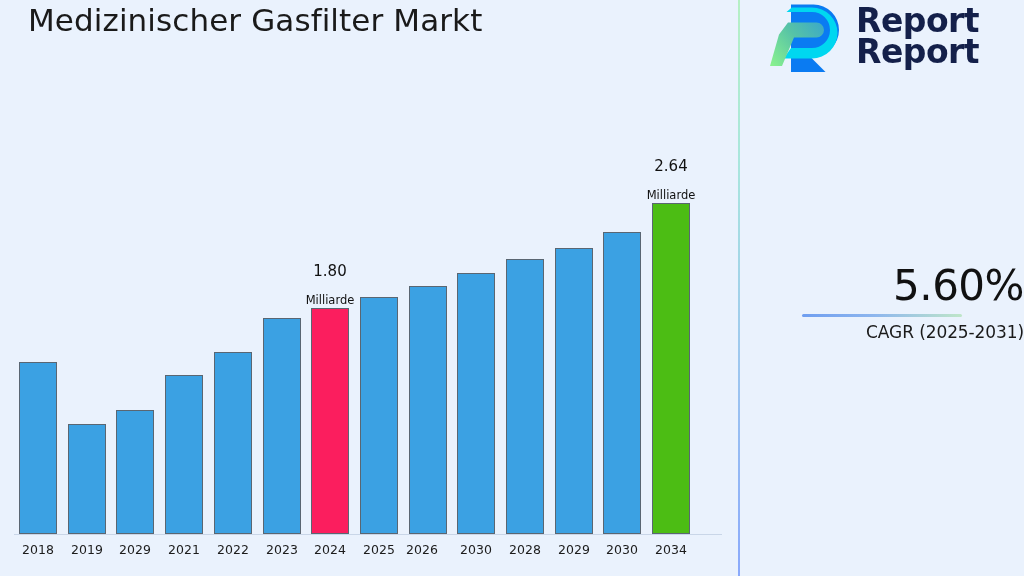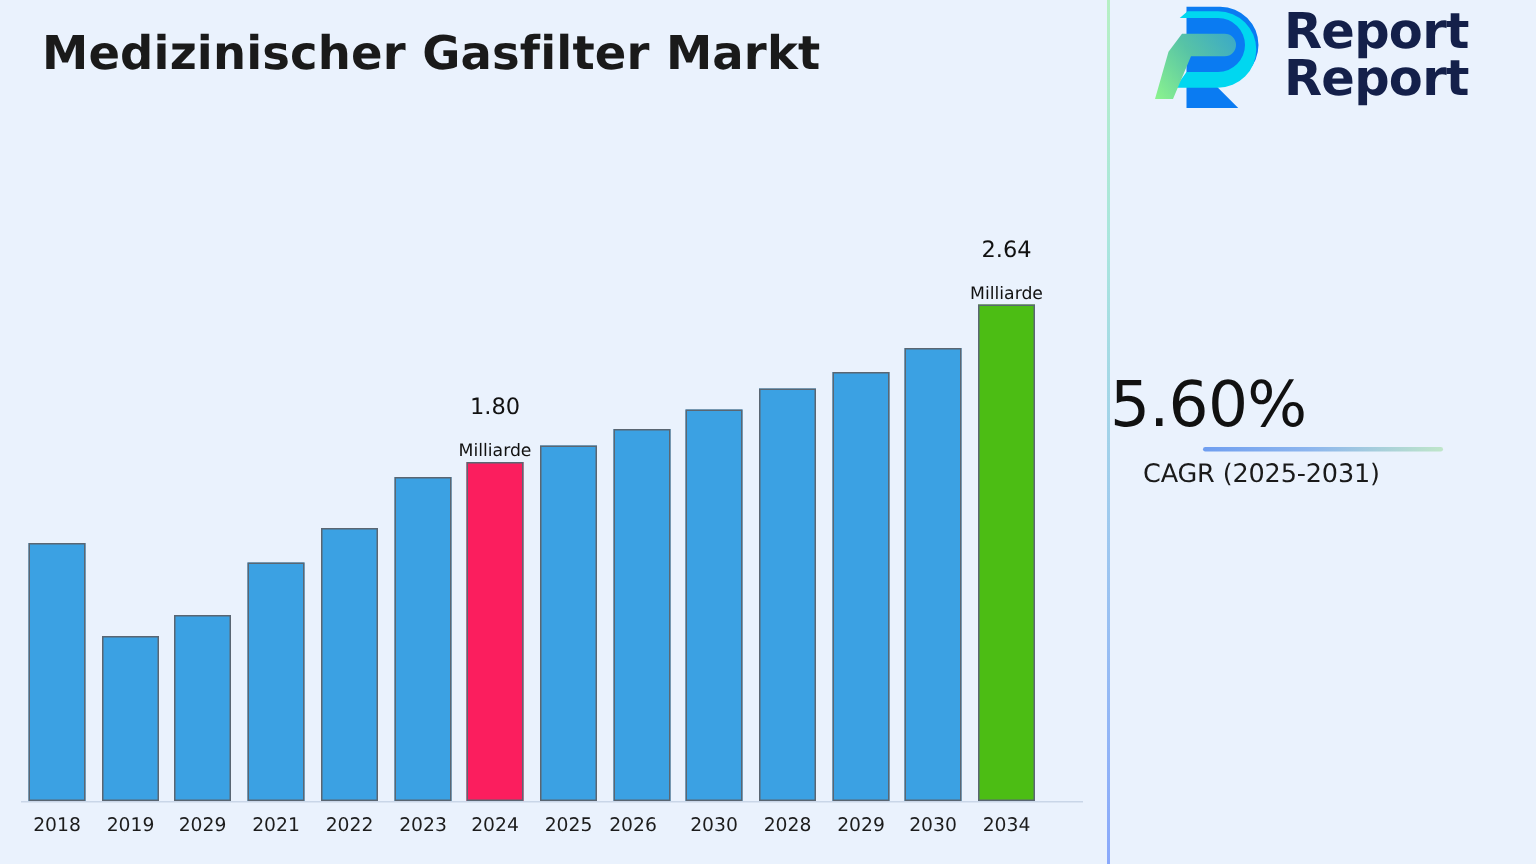--- a/index.html
+++ b/index.html
@@ -22,24 +22,24 @@
   }
 
   
   #left-panel {
     position: absolute;
     left: 0; top: 0;
     width: 738px; height: 576px;
   }
   #chart-title {
     position: absolute;
-    left: 28px; top: 18px;
+    left: 28px; top: 2px;
     font-size: 31px;
     color: #1a1a1a;
-    font-weight: 700;
+    font-weight: 400;
     letter-spacing: 0.1px;
     white-space: nowrap;
   }
 
   #plot-area {
     position: absolute;
     left: 0; top: 0;
     width: 738px; height: 576px;
   }
   #baseline {
@@ -111,23 +111,23 @@
     font-size: 33px;
     line-height: 0.94;
     font-weight: bold;
     color: #14204a;
     letter-spacing: -0.5px;
   }
   #logo-wordmark .l2 { display: block; }
 
   #cagr-block {
     position: absolute;
-    left: 0; top: 248px;
+    left: 0; top: 264px;
     width: 284px;
-    text-align: left;
+    text-align: right;
   }
   #cagr-value {
     font-size: 42px;
     color: #111;
     line-height: 1.05;
     letter-spacing: -0.5px;
   }
   #cagr-rule {
     width: 160px;
     height: 3px;

